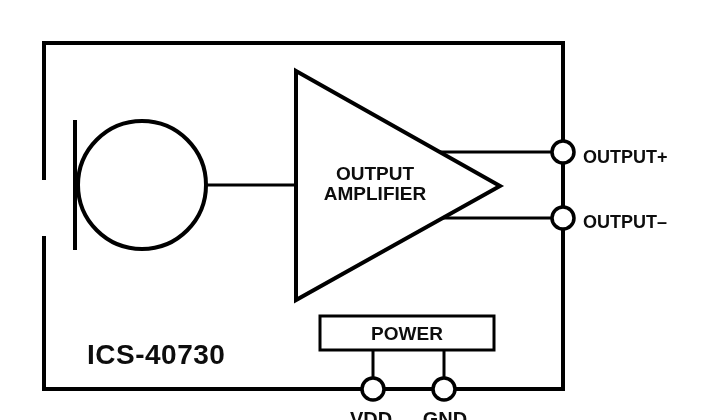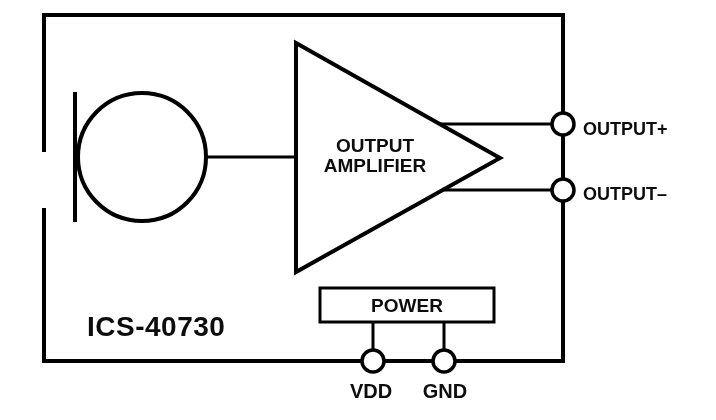--- a/index.html
+++ b/index.html
@@ -14,20 +14,21 @@
     width:716px;
     height:420px;
     overflow:hidden;
     font-family:"Liberation Sans", sans-serif;
   }
   .stage{
     position:relative;
     width:716px;
     height:380px;
     background:var(--bg);
+    margin-top:28px;
   }
   svg{display:block;}
   .wire{
     stroke:var(--line);
     stroke-width:3;
     fill:none;
   }
   .outline{
     stroke:var(--line);
     stroke-width:4;

